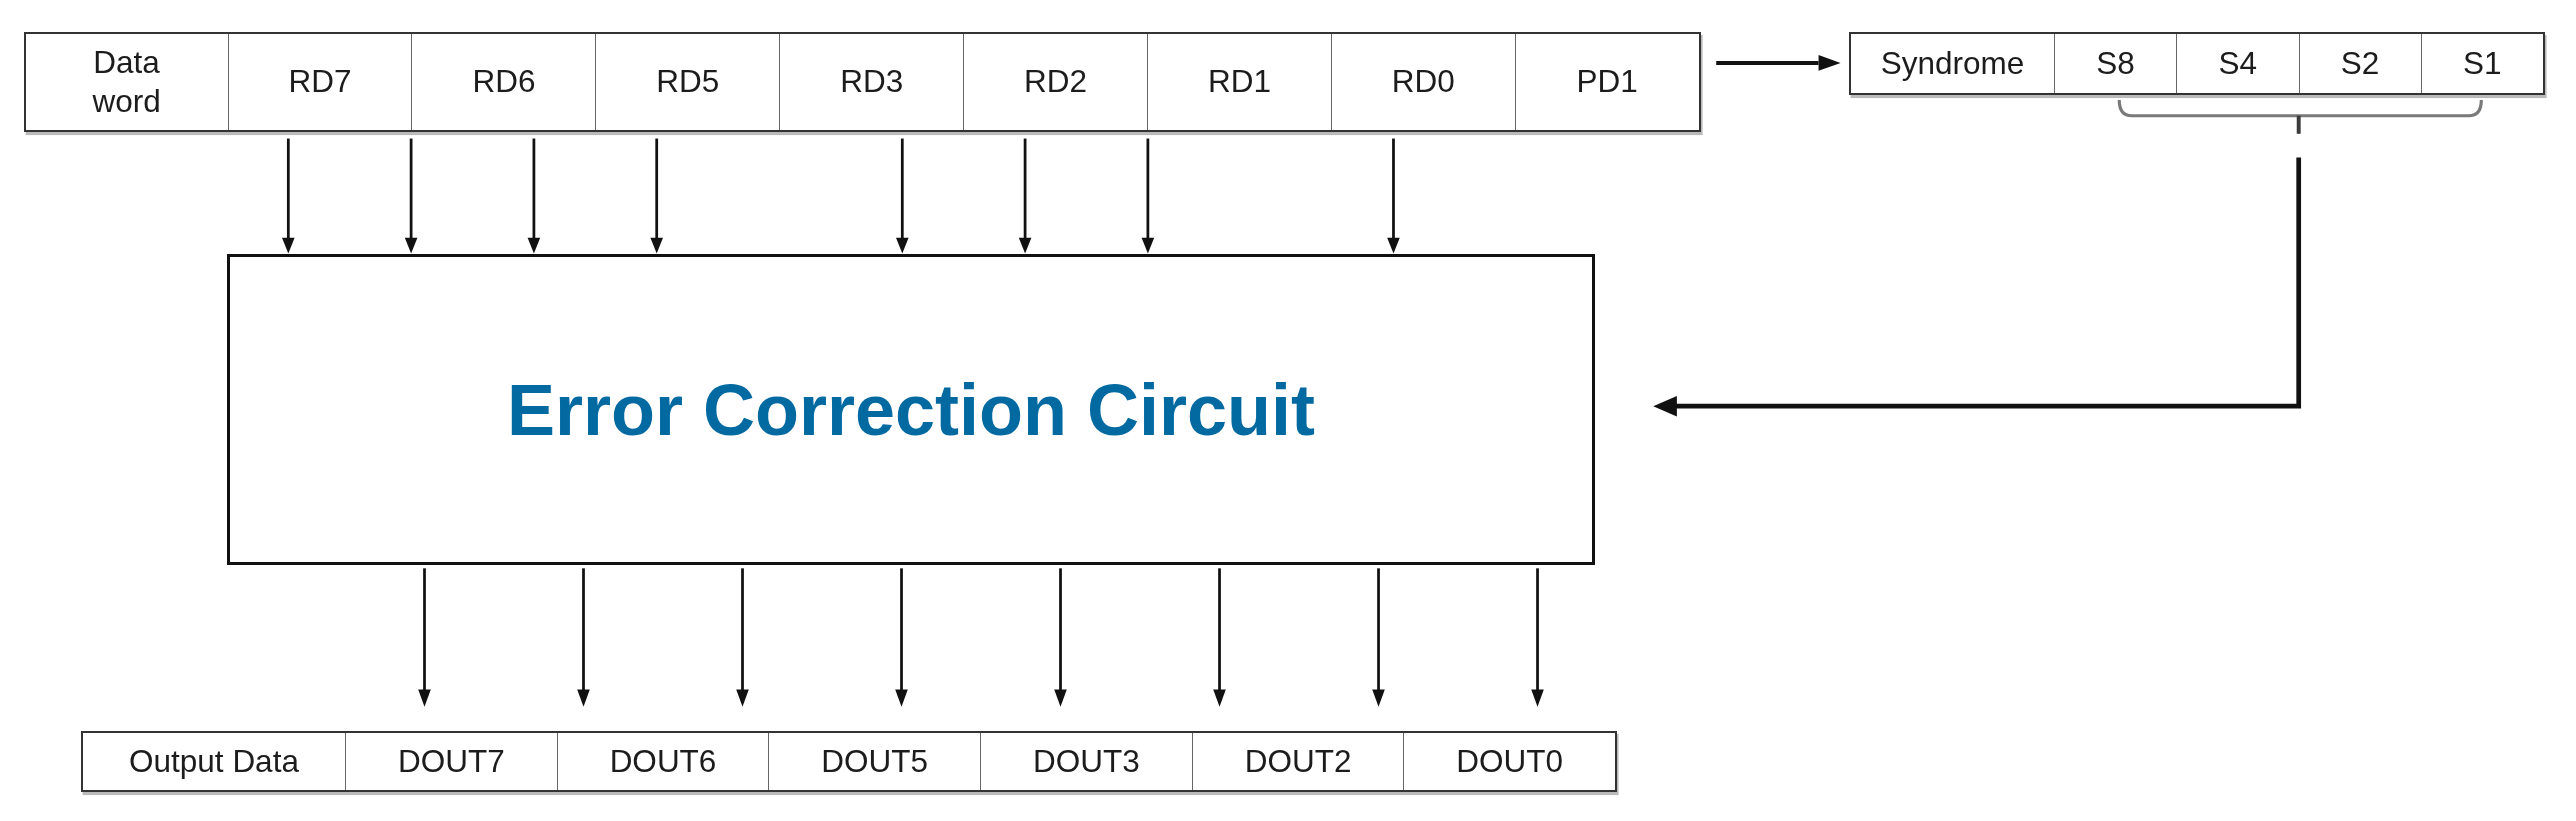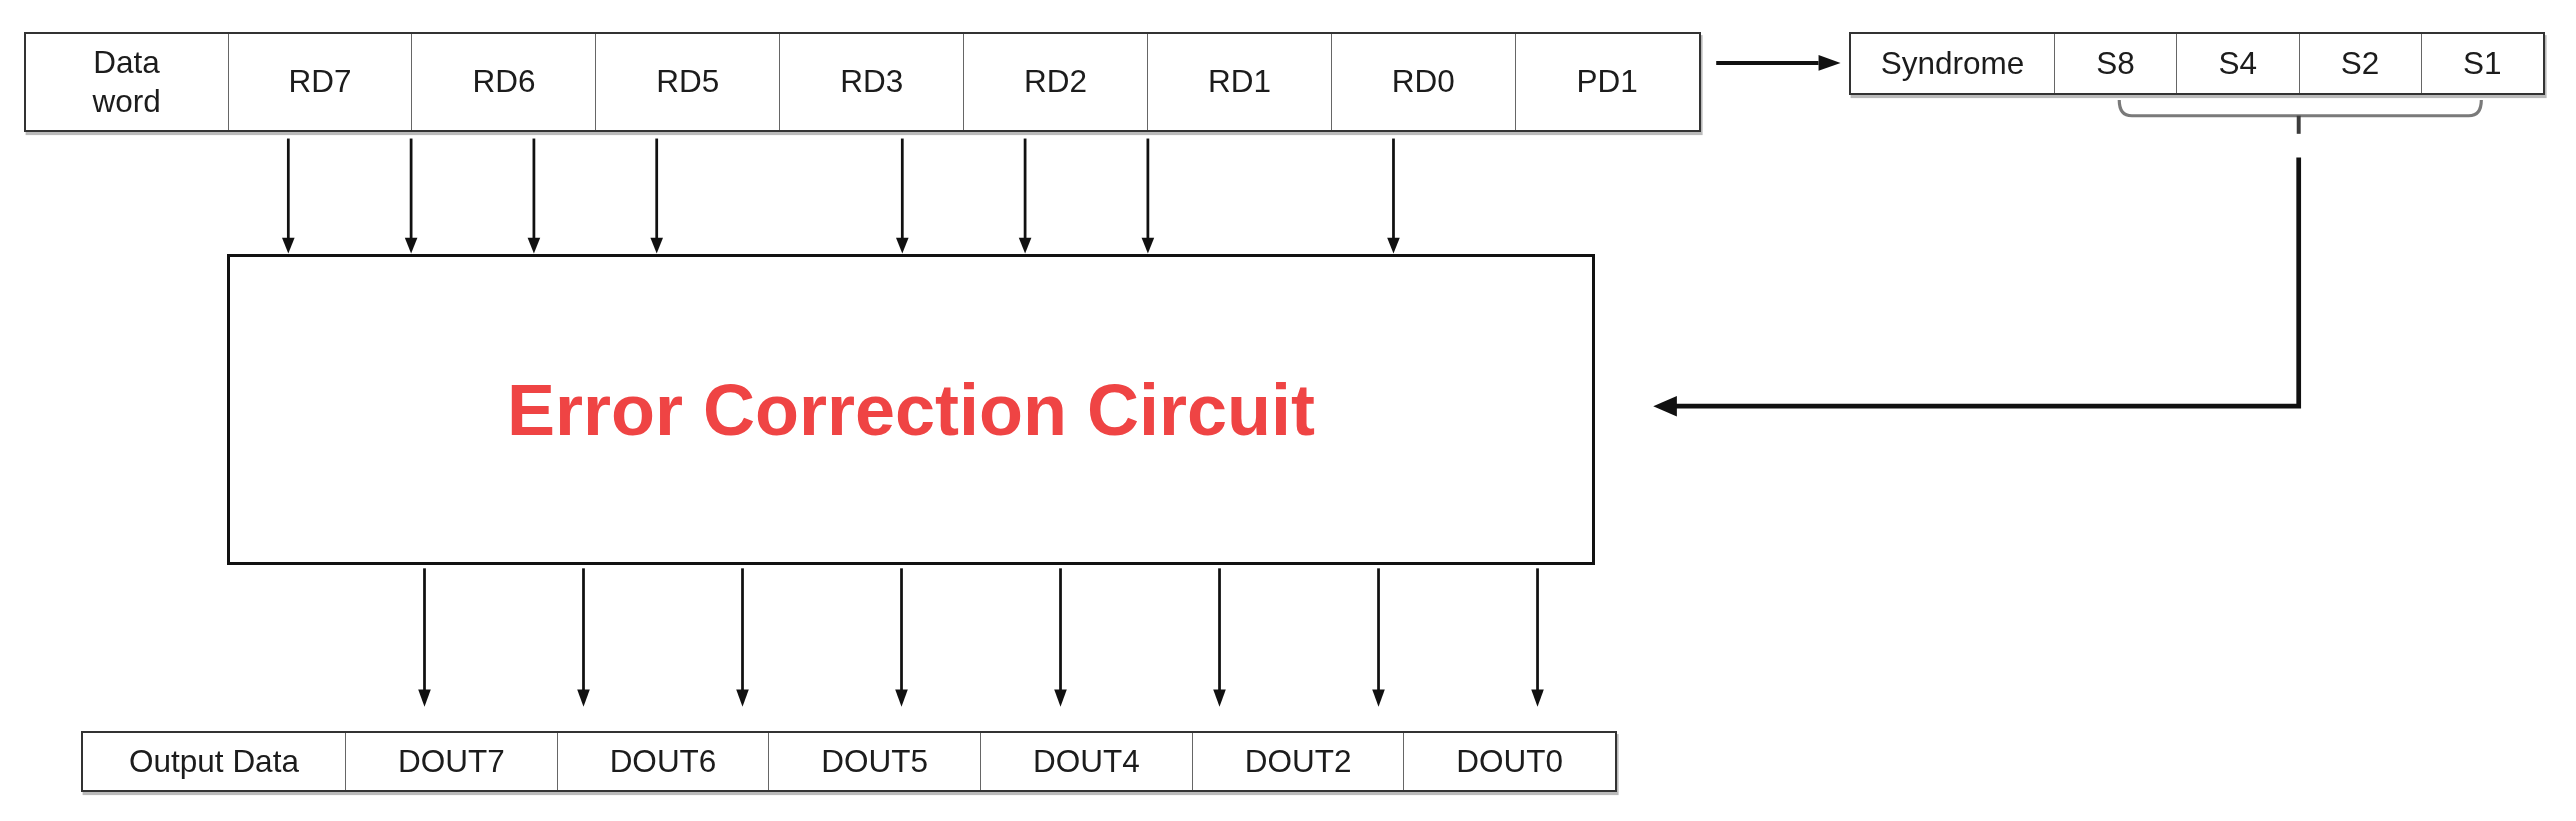--- a/index.html
+++ b/index.html
@@ -23,21 +23,21 @@
   .tbl.syndrome{left:1849px;top:31.5px;width:696px;height:63px;}
   .tbl.syndrome .cell.first{width:203px;}
 
   .tbl.output{left:81px;top:731px;width:1536px;height:61px;}
   .tbl.output .cell.first{width:262px;}
 
   
   .ecc-box{position:absolute;left:227px;top:254px;width:1368px;height:311px;
            border:3.1px solid #111111;box-sizing:border-box;background:#ffffff;
            display:flex;align-items:center;justify-content:center;}
-  .ecc-label{font-size:72px;font-weight:bold;color:#ef4444;white-space:nowrap;}
+  .ecc-label{font-size:72px;font-weight:bold;color:#0369a1;white-space:nowrap;}
 
   
   svg.connectors{position:absolute;left:0;top:0;width:2576px;height:821px;}
   .ln{stroke:#111111;stroke-width:3.5;}
   .hd{fill:#111111;stroke:none;}
 </style>
 </head>
 <body>
 
 <div class="canvas">
@@ -150,19 +150,19 @@
 
   <div class="ecc-box">
     <span class="ecc-label">Error Correction Circuit</span>
   </div>
 
   <div class="tbl output">
     <div class="cell first">Output Data</div>
     <div class="cell">DOUT7</div>
     <div class="cell">DOUT6</div>
     <div class="cell">DOUT5</div>
-    <div class="cell">DOUT4</div>
+    <div class="cell">DOUT3</div>
     <div class="cell">DOUT2</div>
     <div class="cell">DOUT0</div>
   </div>
 
 </div>
 
 
 </body></html>

